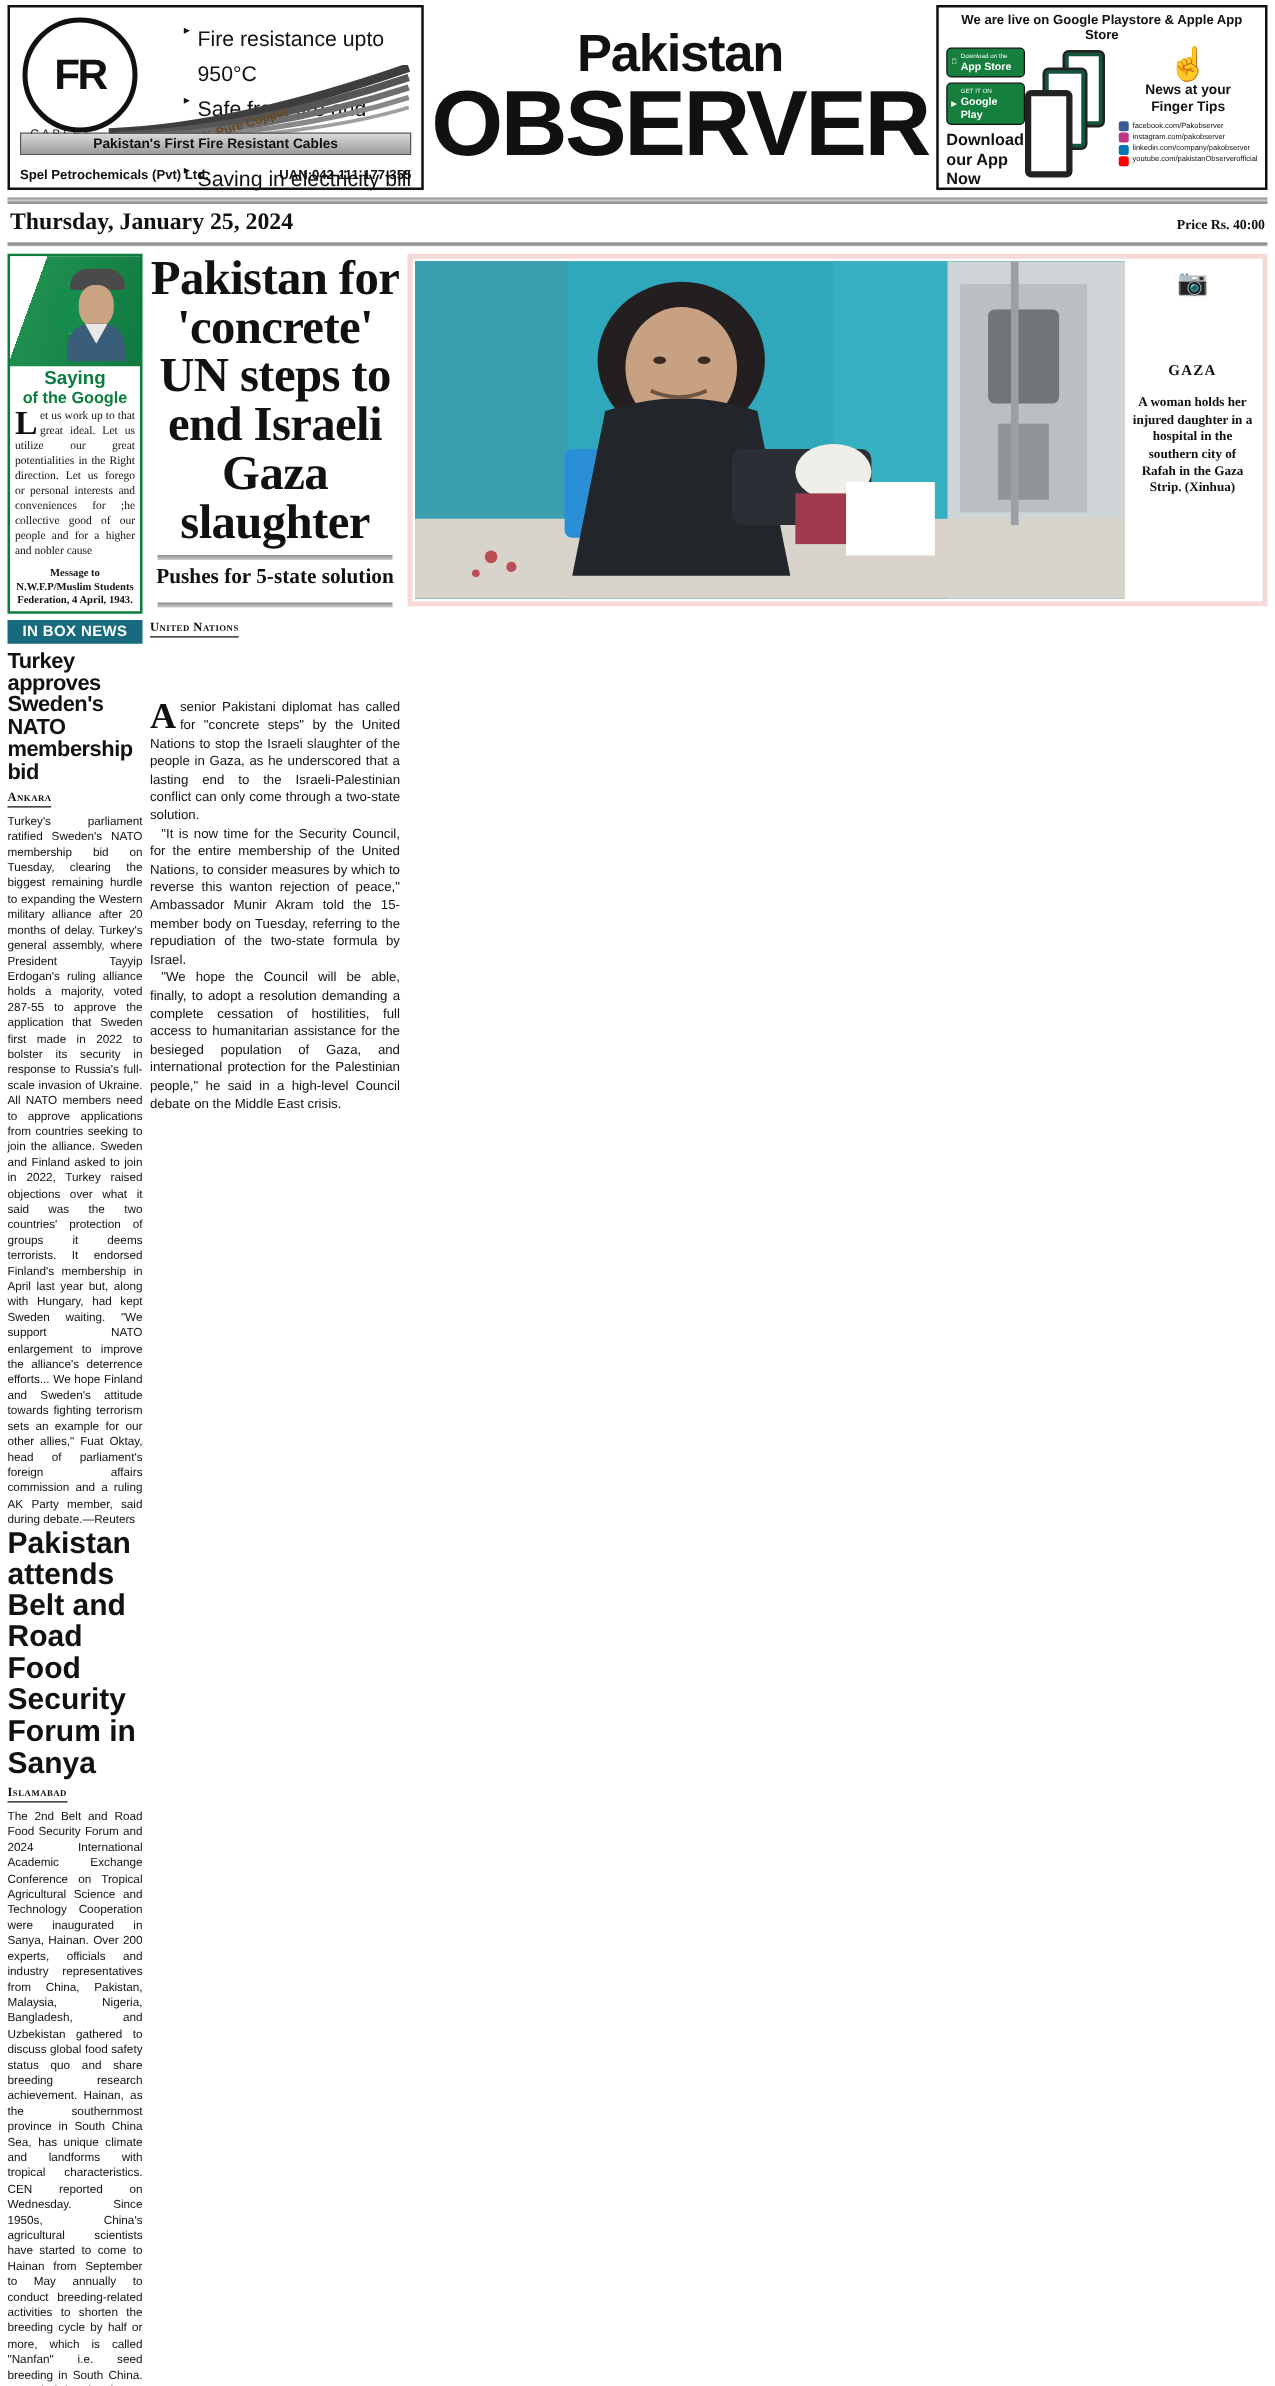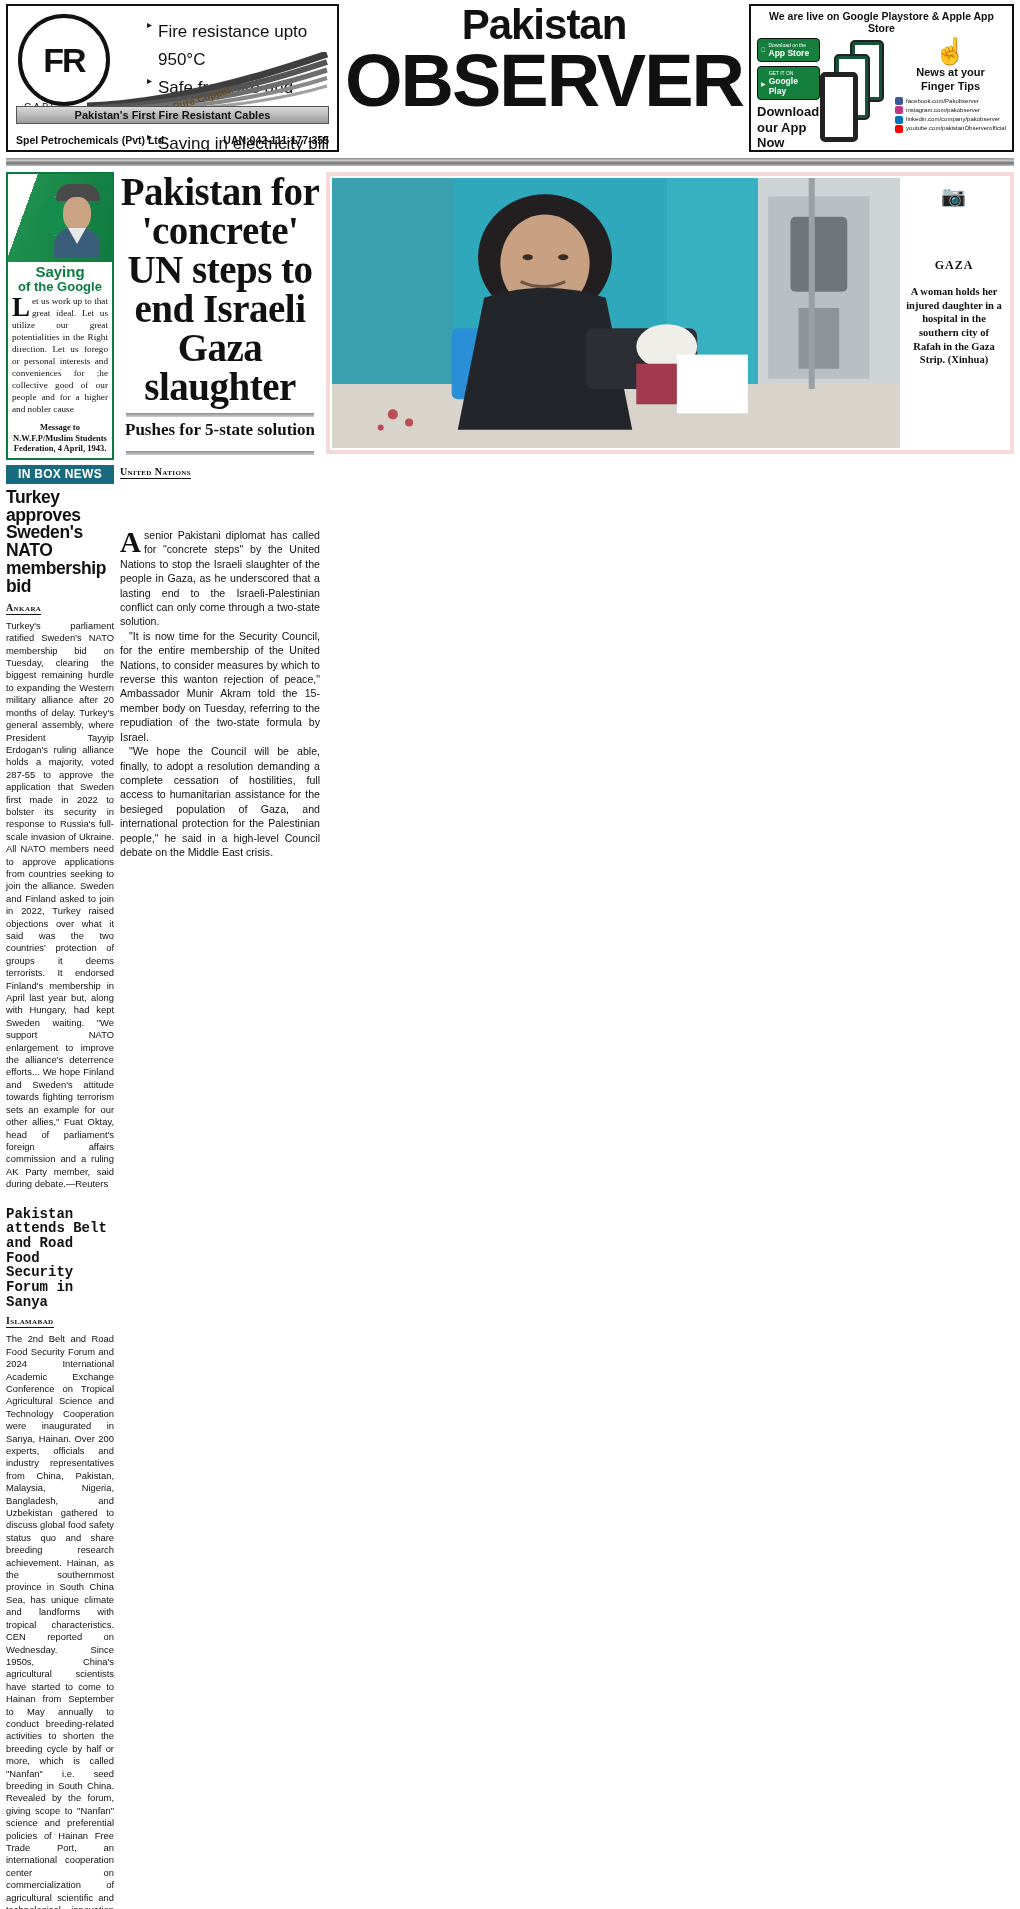--- a/index.html
+++ b/index.html
@@ -26,21 +26,21 @@
   .fr-bullets li { list-style:none; position:relative; padding-left:11px;}
   .fr-bullets li:before{content:"\25B8";position:absolute;left:0;top:-1px;font-size:10px;}
   .fr-cable-art{position:absolute;right:8px;top:46px;width:250px;height:60px;overflow:hidden;}
   .fr-copper{position:absolute;left:128px;top:92px;transform:rotate(-17deg);font-family:"Liberation Sans",sans-serif;font-size:10px;font-weight:bold;color:#6a4a20;}
   .fr-strip{position:absolute;left:8px;right:8px;bottom:26px;height:18px;background:linear-gradient(#d9d9d9,#9b9b9b);
     border:1px solid #555;display:flex;align-items:center;justify-content:center;
     font-family:"Liberation Sans",sans-serif;font-size:11px;font-weight:bold;color:#111;}
   .fr-foot{position:absolute;left:8px;right:8px;bottom:4px;display:flex;justify-content:space-between;
     font-family:"Liberation Sans",sans-serif;font-size:10.5px;font-weight:bold;}
 
-  .masthead { flex:1; display:flex; flex-direction:column; align-items:center; justify-content:flex-start; }
+  .masthead { flex:1; display:flex; flex-direction:column; align-items:center; justify-content:center; }
   .mast-p { font-family:"Liberation Sans",sans-serif; font-weight:bold; font-size:42px; letter-spacing:-1px; line-height:1; }
   .mast-o { font-family:"Liberation Sans",sans-serif; font-weight:bold; font-size:74px; letter-spacing:-2px; line-height:.95; }
 
   .ad-app { width:265px; border:2px solid #111; padding:4px 6px; position:relative; background:#fff;}
   .app-top{font-family:"Liberation Sans",sans-serif;font-size:10.5px;font-weight:bold;text-align:center;}
   .app-body{display:flex;margin-top:4px;}
   .app-badges{width:68px;}
   .badge{border:1px solid #111;border-radius:4px;background:#15803d;color:#fff;
     font-family:"Liberation Sans",sans-serif;font-size:6px;padding:3px 3px;margin-bottom:4px;display:flex;align-items:center;gap:3px;}
   .badge b{font-size:8.5px;display:block;}
@@ -90,21 +90,21 @@
   .quaid-text:first-letter{float:left;font-size:27px;line-height:.82;font-weight:bold;padding-right:2px;}
   .quaid-msg{font-size:8.5px;font-weight:bold;text-align:center;padding:3px 4px 4px 4px;line-height:1.25;}
 
   .inbox-hd{background:#186a7e;color:#fff;font-family:"Liberation Sans",sans-serif;font-weight:bold;
     font-size:12px;text-align:center;padding:2px 0 3px 0;margin-top:5px;letter-spacing:.3px;}
   .hl-xs{font-family:"Liberation Sans",sans-serif;font-weight:bold;font-size:17.5px;line-height:1.02;margin-top:5px;
     letter-spacing:-.4px;}
   .dateline{font-variant:small-caps;font-size:10px;font-weight:bold;border-bottom:1px solid #111;
     display:inline-block;padding-bottom:1px;margin:6px 0 5px 0;letter-spacing:.4px;}
   .body-xs{font-family:"Liberation Sans",sans-serif;font-size:9.4px;line-height:1.32;text-align:justify;}
-  .hl-sm{font-family:Liberation Mono, monospace;font-weight:bold;font-size:14px;line-height:1.05;margin-top:16px;}
+  .hl-sm{font-family:Liberation Sans, sans-serif;font-weight:bold;font-size:24px;line-height:1.05;margin-top:0;}
 
   
   .lead-hl{font-family:"Liberation Serif",serif;font-weight:bold;font-size:39px;line-height:1.0;text-align:center;
     letter-spacing:-.5px;}
   .lead-sub-rule{height:4px;background:linear-gradient(#8d8d8d,#cfcfcf);margin:7px 6px 0 6px;}
   .lead-sub{font-family:"Liberation Serif",serif;font-weight:bold;font-size:17px;text-align:center;padding:3px 0 4px 0;}
   .lead-body{font-size:10.6px;line-height:1.36;text-align:justify;font-family:"Liberation Sans",sans-serif;margin-top:44px;}
   .lead-body p{text-indent:9px;}
   .lead-body p:first-of-type{text-indent:0;}
   .dropcap:first-letter{float:left;font-size:29px;line-height:.85;font-weight:bold;padding:2px 3px 0 0;font-family:"Liberation Serif",serif;}
@@ -216,20 +216,24 @@
                 <span>youtube.com/pakistanObserverofficial</span>
               </div>
           </div>
         </div>
       </div>
     </div>
   </div>
 
   <div class="datebar-wrap">
     <div class="datebar-rule"></div>
+    <div class="datebar">
+      <div class="date">Thursday, January 25, 2024</div>
+      <div class="price">Price Rs. 40:00</div>
+    </div>
     <div class="datebar-rule2"></div>
   </div>
 
   <div class="main">
 
     <div class="col-left">
       <div class="quaid">
         <div class="quaid-img">
           <div class="qflag-moon"></div>
           <div class="qstar">✶</div>

